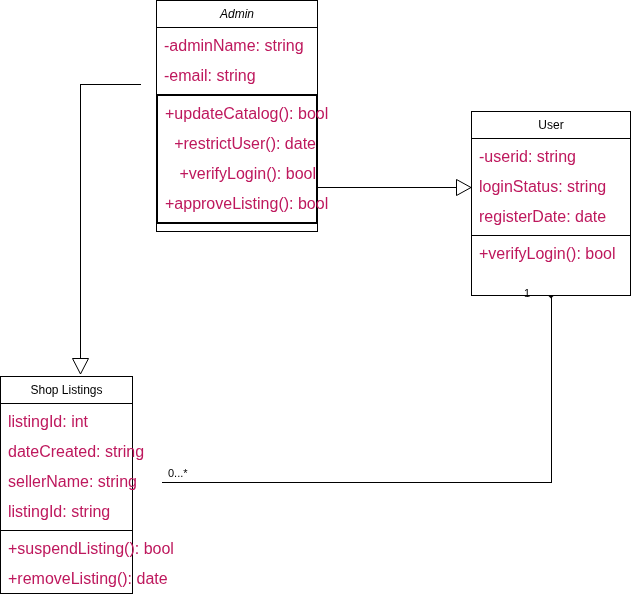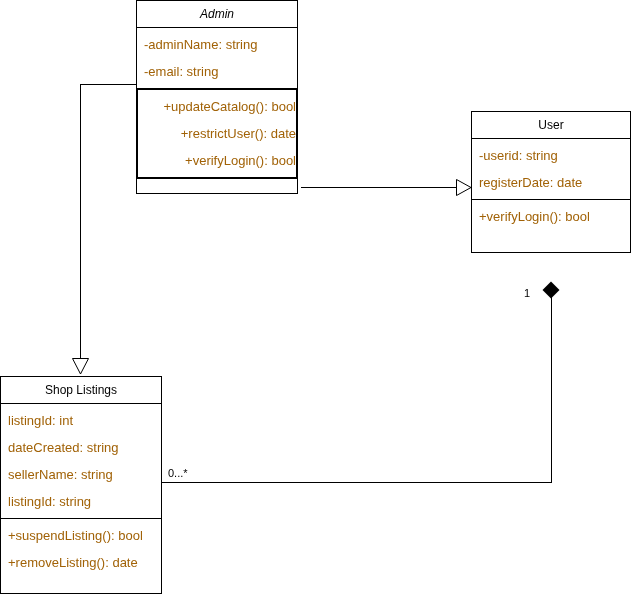--- a/index.html
+++ b/index.html
@@ -34,47 +34,47 @@
     padding: 7px 4px 7px 4px;
     box-sizing: border-box;
   }
   .uml-title.abstract { font-style: italic; }
   .uml-compartment {
     border-top: 1px solid #000000;
     box-sizing: border-box;
     padding: 3px 0 3px 0;
   }
   .uml-member {
-    font-size: 13px;
-    color: #a16207;
+    font-size: 16px;
+    color: #be185d;
     line-height: 1;
     padding: 7px 0 7px 7px;
     white-space: nowrap;
   }
   
   .heavy-compartment {
     border-top: 2px solid #000000;
     border-left: 2px solid #000000;
     border-right: 2px solid #000000;
     border-bottom: 2px solid #000000;
     margin-left: -1px;
     margin-right: -1px;
     margin-bottom: -1px;
     text-align: right;
   }
 
   
   #class-admin {
-    left: 136px;  top: 0px;   width: 162px; height: 194px;
+    left: 156px;  top: 0px;   width: 162px; height: 232px;
   }
   #class-user {
-    left: 471px;  top: 111px; width: 160px; height: 142px;
+    left: 471px;  top: 111px; width: 160px; height: 185px;
   }
   #class-shoplistings {
-    left: 0px;    top: 376px; width: 162px; height: 218px;
+    left: 0px;    top: 376px; width: 133px; height: 218px;
   }
 
   
   .line-h, .line-v {
     position: absolute;
     background: #000000;
     z-index: 2;
   }
   .line-h { height: 1px; }
   .line-v { width: 1px; }
@@ -130,27 +130,29 @@
   <div class="uml-class" id="class-admin">
     <div class="uml-title abstract">Admin</div>
     <div class="uml-compartment">
       <div class="uml-member">-adminName: string</div>
       <div class="uml-member">-email: string</div>
     </div>
     <div class="uml-compartment heavy-compartment">
       <div class="uml-member">+updateCatalog(): bool</div>
       <div class="uml-member">+restrictUser(): date</div>
       <div class="uml-member">+verifyLogin(): bool</div>
+      <div class="uml-member">+approveListing(): bool</div>
     </div>
   </div>
 
   <div class="uml-class" id="class-user">
     <div class="uml-title">User</div>
     <div class="uml-compartment">
       <div class="uml-member">-userid: string</div>
+      <div class="uml-member">loginStatus: string</div>
       <div class="uml-member">registerDate: date</div>
     </div>
     <div class="uml-compartment">
       <div class="uml-member">+verifyLogin(): bool</div>
     </div>
   </div>
 
   <div class="uml-class" id="class-shoplistings">
     <div class="uml-title">Shop Listings</div>
     <div class="uml-compartment">

